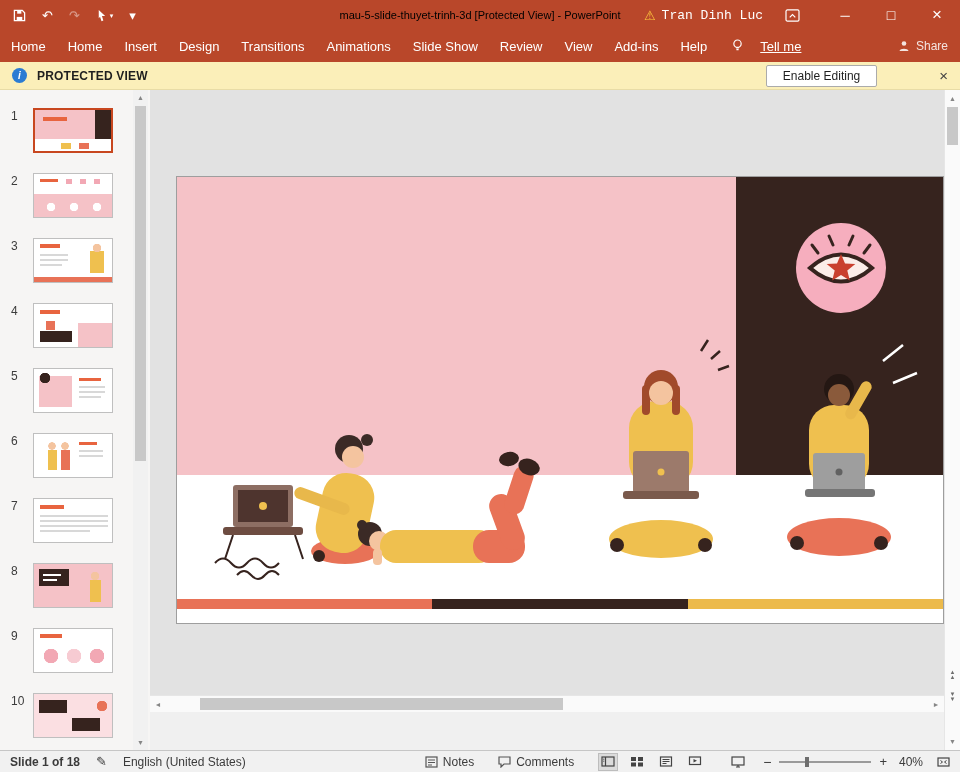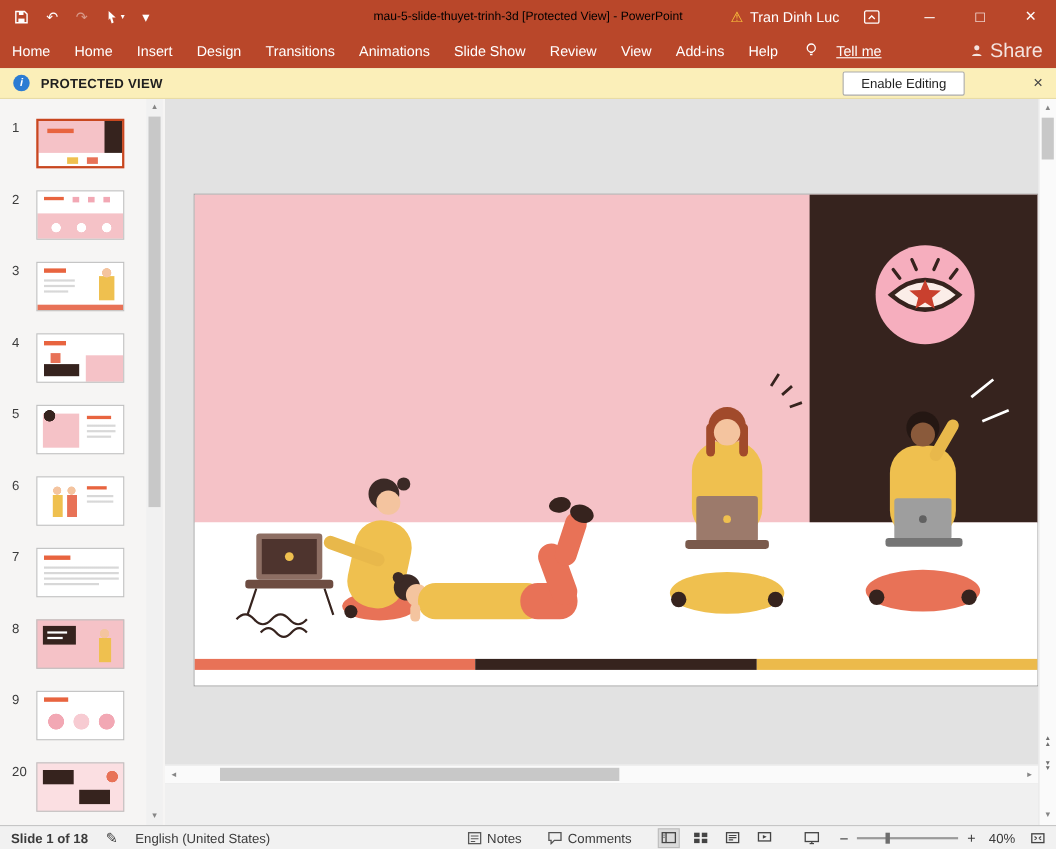--- a/index.html
+++ b/index.html
@@ -9,31 +9,31 @@
   
   .titlebar{position:relative;height:30px;background:#B9472A;color:#fff;display:flex;align-items:center;}
   .qat{display:flex;align-items:center;gap:16px;padding-left:13px;z-index:2;}
   .qat-btn{display:inline-flex;align-items:center;gap:3px;font-size:13px;line-height:1;color:#fff;cursor:default;}
   .dim{opacity:.45;}
   .mini{font-size:7px;}
   .tb-title{position:absolute;left:0;right:0;top:0;height:30px;display:flex;align-items:center;justify-content:center;
             font-size:11px;color:#000000;pointer-events:none;white-space:nowrap;}
   .tb-right{position:absolute;right:0;top:0;height:30px;display:flex;align-items:center;z-index:2;}
   .warn{color:#FFC83D;font-size:13px;margin-right:6px;}
-  .user{font-size:13px;margin-right:22px;white-space:nowrap;}
+  .user{font-size:13px;margin-right:22px;white-space:nowrap;font-family:Liberation Mono, monospace;}
   .ribbonopts{margin-right:22px;display:flex;align-items:center;}
   .win-btn{width:46px;height:30px;display:flex;align-items:center;justify-content:center;font-size:13px;}
   .win-btn.max{font-size:14px;}
   .win-btn.close{font-size:17px;}
 
   
   .ribbon{height:32px;background:#B9472A;display:flex;align-items:center;color:#fff;}
   .rtab{padding:0 11px;font-size:13px;height:100%;display:flex;align-items:center;white-space:nowrap;}
   .tellme{display:flex;align-items:flex-start;gap:17px;margin-left:14px;font-size:13px;white-space:nowrap;text-decoration:underline;}
-  .share{display:flex;align-items:center;gap:6px;margin-left:auto;margin-right:12px;font-size:18px;opacity:.85;white-space:nowrap;}
+  .share{display:flex;align-items:center;gap:6px;margin-left:auto;margin-right:12px;font-size:12px;opacity:.85;white-space:nowrap;}
 
   
   .pvbar{height:27px;background:#FBEFB9;border-bottom:1px solid #E8DCA6;display:flex;align-items:center;
          font-size:12px;color:#1f1f1f;}
   .pv-ico{width:15px;height:15px;border-radius:50%;background:#2B7CD3;color:#fff;font-weight:bold;font-size:10px;
           font-style:italic;display:flex;align-items:center;justify-content:center;margin-left:12px;flex:none;}
   .pv-label{font-weight:bold;margin-left:10px;white-space:nowrap;letter-spacing:.2px;}
   .pv-msg{margin-left:8px;white-space:nowrap;}
   .pv-btn{margin-left:auto;background:#fff;border:1px solid #ABABAB;border-radius:2px;font-size:12px;
           padding:3px 16px;font-family:inherit;white-space:nowrap;color:#1f1f1f;}
@@ -287,21 +287,21 @@
       </div>
       <div class="thumb-row">
         <span class="num">8</span>
         <div class="thumb t8"></div>
       </div>
       <div class="thumb-row">
         <span class="num">9</span>
         <div class="thumb t9"></div>
       </div>
       <div class="thumb-row">
-        <span class="num">20</span>
+        <span class="num">10</span>
         <div class="thumb t10"></div>
       </div>
       <div class="pscroll">
         <span class="parrow top">▲</span>
         <div class="pthumb"></div>
         <span class="parrow bot">▼</span>
       </div>
     </div>
 
     <div class="canvas">

